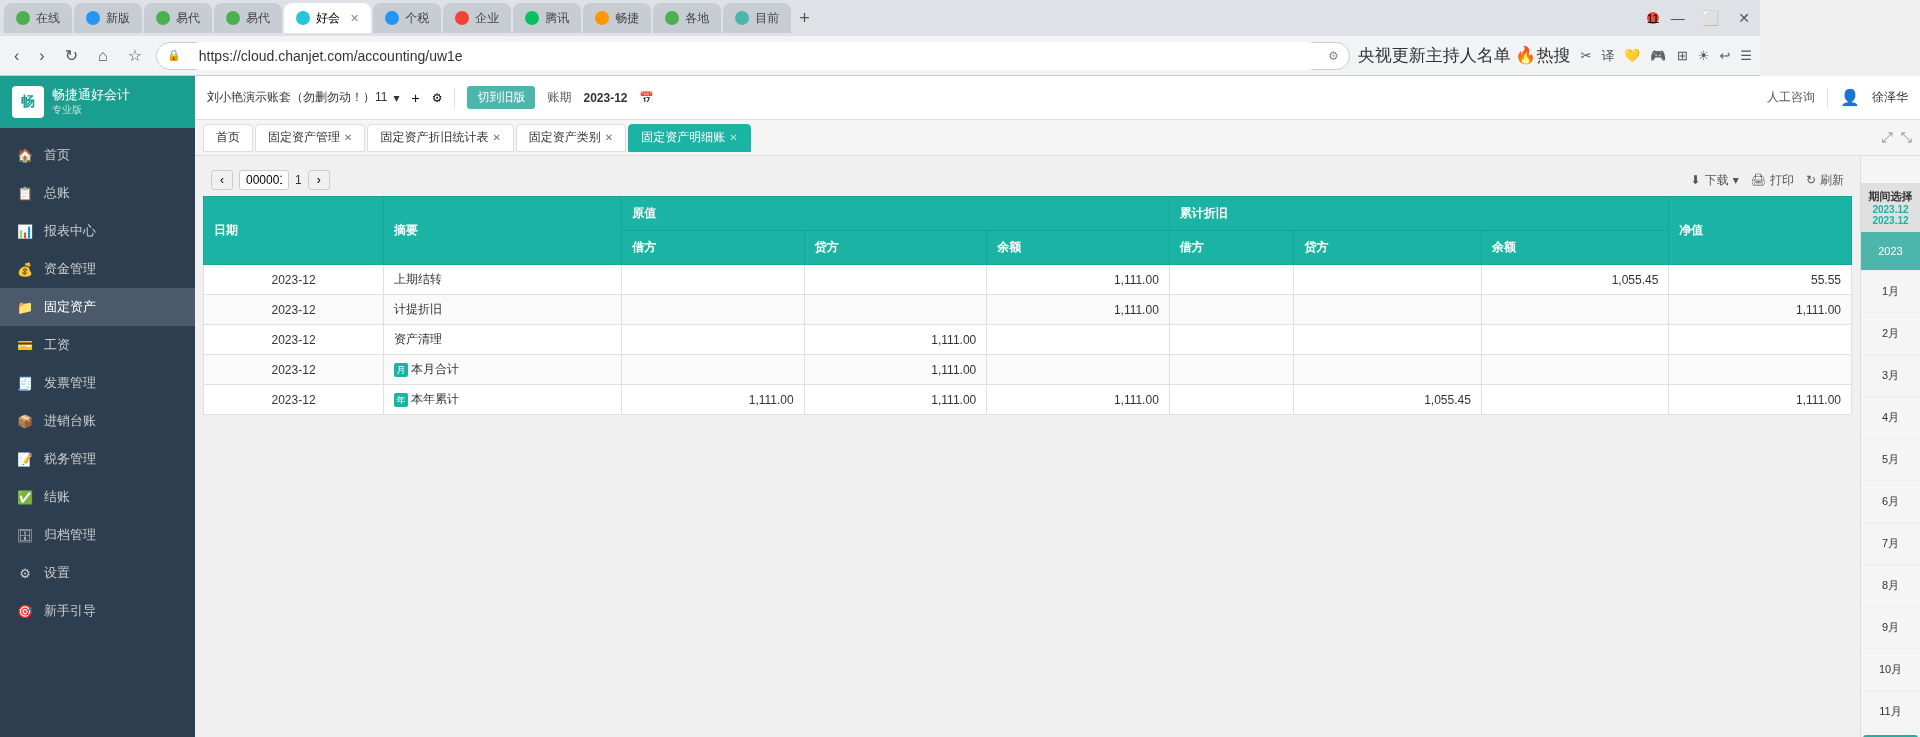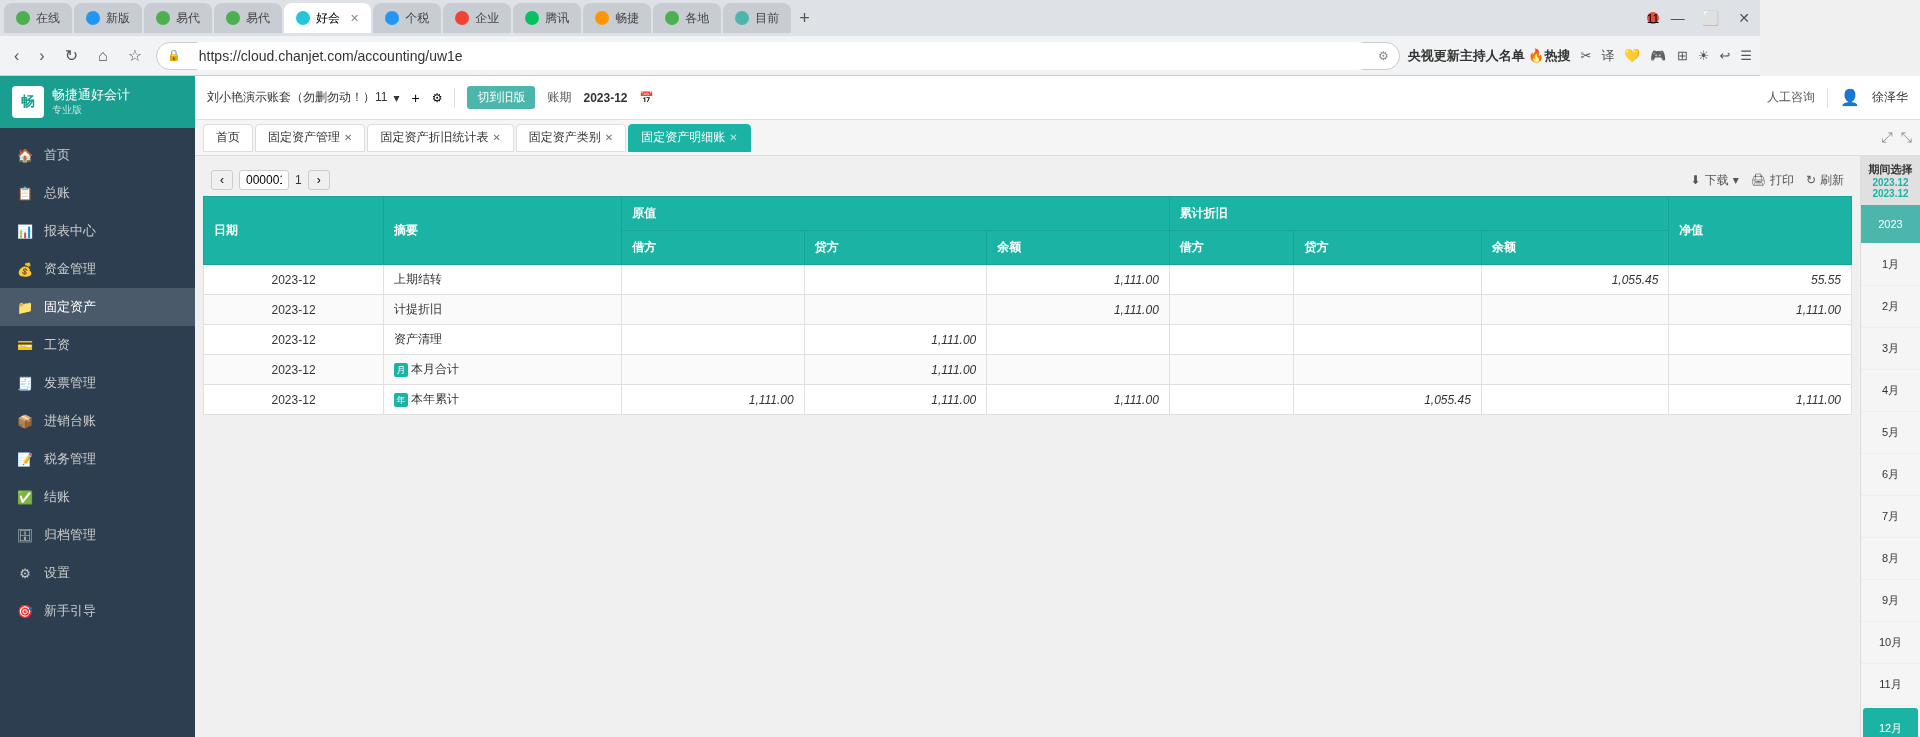--- a/index.html
+++ b/index.html
@@ -59,27 +59,27 @@
     .pagination-btn { background: none; border: 1px solid #ccc; border-radius: 3px; padding: 2px 8px; cursor: pointer; font-size: 12px; }
     .pagination-input { width: 50px; border: 1px solid #ccc; border-radius: 3px; padding: 2px 6px; font-size: 12px; text-align: center; }
     .toolbar-actions { display: flex; align-items: center; gap: 12px; font-size: 12px; color: #555; }
     .toolbar-action-btn { display: flex; align-items: center; gap: 4px; cursor: pointer; color: #555; }
 
     
     .data-table { width: 100%; border-collapse: collapse; font-size: 12px; }
     .data-table th { background: #1ab3a4; color: #fff; padding: 8px 10px; text-align: left; border: 1px solid #17a497; font-weight: bold; }
     .data-table td { padding: 6px 10px; border: 1px solid #e0e0e0; text-align: center; color: #333; background: #fff; }
     .data-table tr:nth-child(even) td { background: #fafafa; }
-    .data-table .num { text-align: right; font-style: italic; }
+    .data-table .num { text-align: right; }
     .data-table .left { text-align: left; }
     .summary-icon { display: inline-block; width: 14px; height: 14px; background: #1ab3a4; color: #fff; border-radius: 2px; font-size: 9px; text-align: center; line-height: 14px; margin-right: 3px; }
 
     
     .period-sidebar { width: 60px; background: #f5f5f5; border-left: 1px solid #ddd; display: flex; flex-direction: column; flex-shrink: 0; overflow: hidden; }
-    .period-header { background: #e0e0e0; padding: 6px 4px; text-align: center; font-size: 11px; color: #333; font-weight: bold; }
+    .period-header { background: #e0e0e0; padding: 6px 4px; text-align: center; font-size: 11px; color: #333; font-weight: bold; margin-top: 27px; }
     .period-item { padding: 13px 4px; text-align: center; font-size: 11px; color: #333; cursor: pointer; border-bottom: 1px solid #eee; }
     .period-item.active { background: #1ab3a4; color: #fff; border-radius: 3px; margin: 2px; }
     .period-item.highlight { background: #4db6ac; color: #fff; }
     .win-btn { background: none; border: none; font-size: 14px; color: #555; cursor: pointer; padding: 2px 6px; }
   </style>
 </head>
 <body>
 
 <div class="browser-chrome">
 
@@ -143,21 +143,21 @@
     <button class="nav-btn">›</button>
     <button class="nav-btn">↻</button>
     <button class="nav-btn">⌂</button>
     <button class="nav-btn">☆</button>
     <div style="display:flex;align-items:center;flex:1;background:#fff;border-radius:14px;border:1px solid #ccc;padding:0 10px;height:28px;gap:6px;">
       <span style="color:#4CAF50;font-size:11px;">🔒</span>
       <input class="address-input" style="flex: 1 1 0%; border: none; outline: none; font-size: 14px;" value="https://cloud.chanjet.com/accounting/uw1e">
       <span style="font-size:12px;color:#888;">⚙</span>
     </div>
     <div class="toolbar-right">
-      <span style="font-size:13px;color:#333;font-weight:bold;">央视更新主持人名单 🔥热搜</span>
+      <span style="font-size:17px;color:#333;">央视更新主持人名单 🔥热搜</span>
       <span>✂</span>
       <span>译</span>
       <span>💛</span>
       <span>🎮</span>
       <span>⊞</span>
       <span>☀</span>
       <span>↩</span>
       <span>☰</span>
     </div>
   </div>

